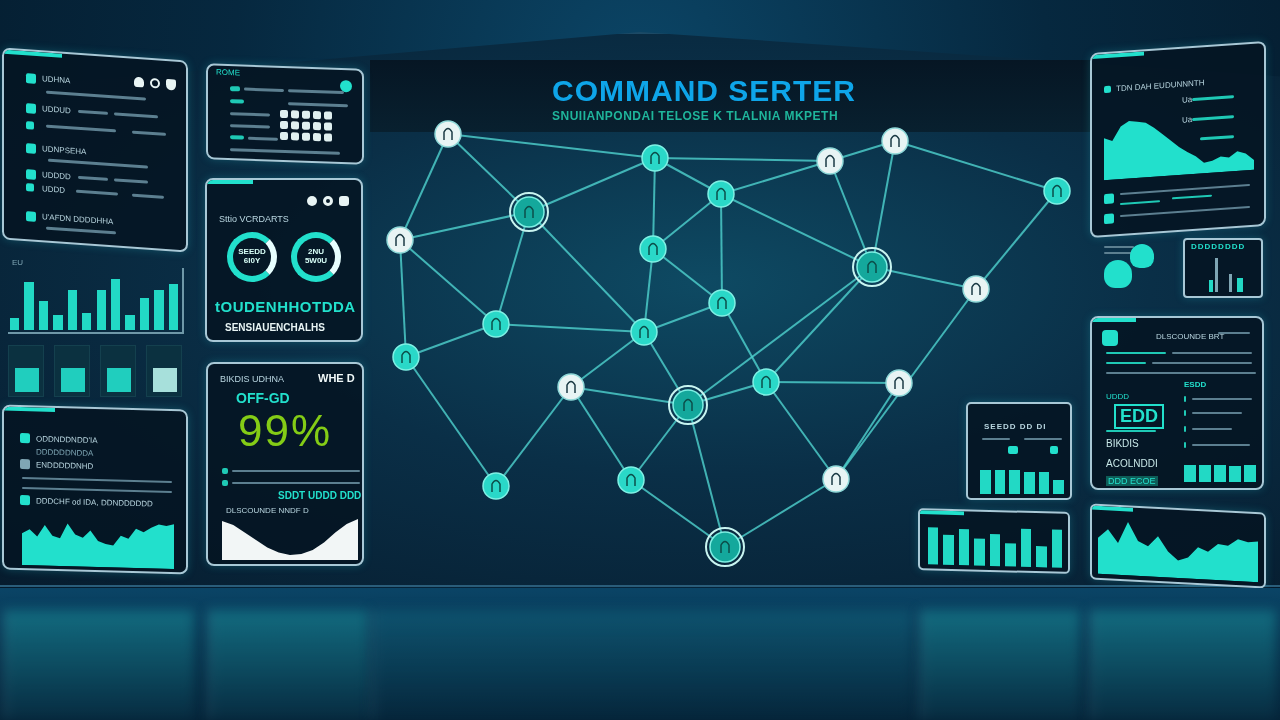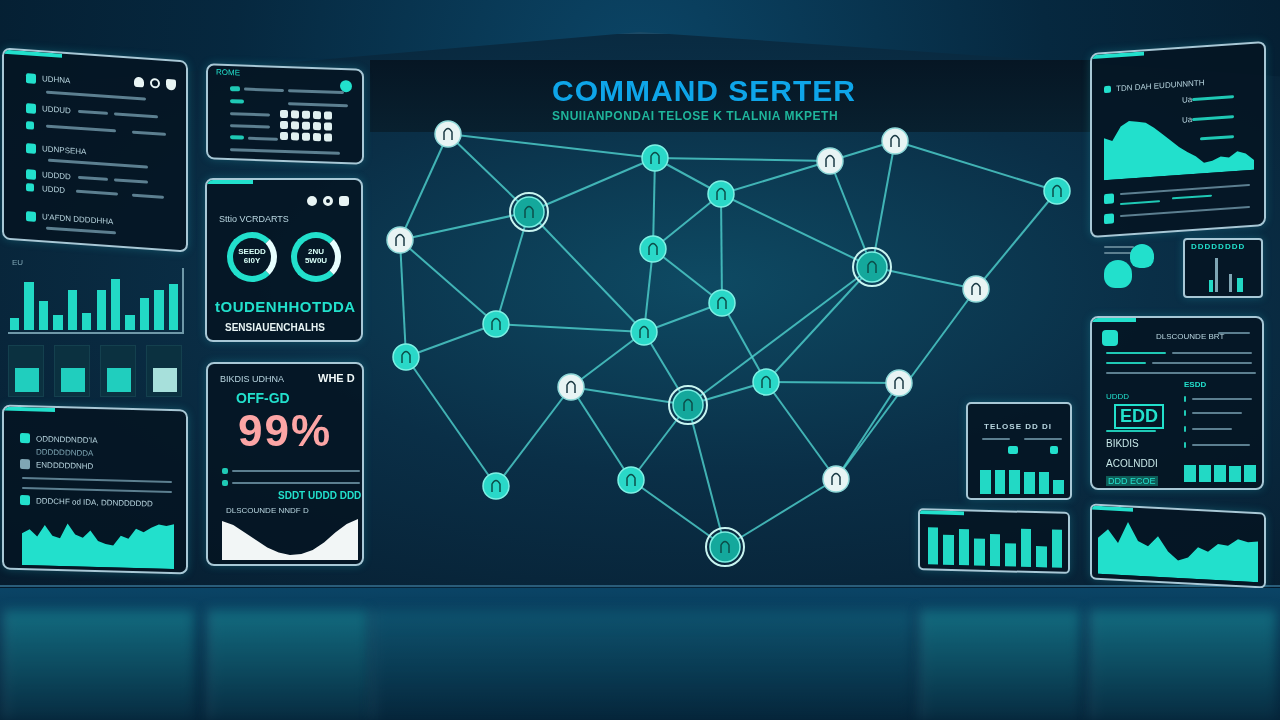--- a/index.html
+++ b/index.html
@@ -30,21 +30,21 @@
   .ptxt { position: absolute; font-size: 8px; color: #b9d6e0; white-space: nowrap; }
   .line { position: absolute; height: 3px; background: #5c7f90; border-radius: 2px; }
   .line.c { background: #1fc9b5; }
   .sq { position: absolute; width: 10px; height: 10px; background: #22e0cc; border-radius: 2px; }
 
   .bar { position: absolute; bottom: 0; background: #22d9c5; }
   .ring { position: absolute; border-radius: 50%; border: 6px solid #22e0cc;
           border-right-color: #e8ffff; display:flex; align-items:center; justify-content:center;
           font-size: 10px; font-weight: bold; color: #d8fff8; text-align: center; line-height: 1.1; }
 
-  .bignum { position: absolute; font-size: 44px; font-weight: bold; color: #fca5a5; letter-spacing: 2px; }
+  .bignum { position: absolute; font-size: 44px; font-weight: normal; color: #84cc16; letter-spacing: 2px; }
 
   svg.graph { position: absolute; left: 0; top: 0; }
 </style>
 </head>
 <body>
 
 <div class="bg"></div>
 <div class="wall"></div>
 
 <div class="title-bar"></div>
@@ -406,21 +406,21 @@
   <div id="detailbars" style="position:absolute;left:92px;top:140px;width:72px;height:24px;">
       <div class="bar" style="left: 0px; width: 12px; height: 16.8px;"></div>
       <div class="bar" style="left: 15px; width: 12px; height: 16.8px;"></div>
       <div class="bar" style="left: 30px; width: 12px; height: 17.28px;"></div>
       <div class="bar" style="left: 45px; width: 12px; height: 16.32px;"></div>
       <div class="bar" style="left: 60px; width: 12px; height: 16.8px;"></div>
     </div>
 </div>
 
 <div class="panel" style="left:966px;top:402px;width:106px;height:98px;border-radius:5px;">
-  <div class="ptxt" style="left:16px;top:18px;font-weight:bold;letter-spacing:1px">TELOSE DD DI</div>
+  <div class="ptxt" style="left:16px;top:18px;font-weight:bold;letter-spacing:1px">SEEDD DD DI</div>
   <div class="line" style="left:14px;top:34px;width:28px;height:2px"></div>
     <div class="line" style="left:56px;top:34px;width:38px;height:2px"></div>
   <div class="sq" style="left:40px;top:42px;width:10px;height:8px"></div>
   <div class="sq" style="left:82px;top:42px;width:8px;height:8px"></div>
   <div id="groupbars" style="position:absolute;left:12px;top:58px;width:84px;height:32px;">
       <div class="bar" style="left: 0px; width: 10.6667px; height: 24px;"></div>
       <div class="bar" style="left: 14.6667px; width: 10.6667px; height: 24px;"></div>
       <div class="bar" style="left: 29.3333px; width: 10.6667px; height: 24px;"></div>
       <div class="bar" style="left: 44px; width: 10.6667px; height: 22.4px;"></div>
       <div class="bar" style="left: 58.6667px; width: 10.6667px; height: 21.76px;"></div>

